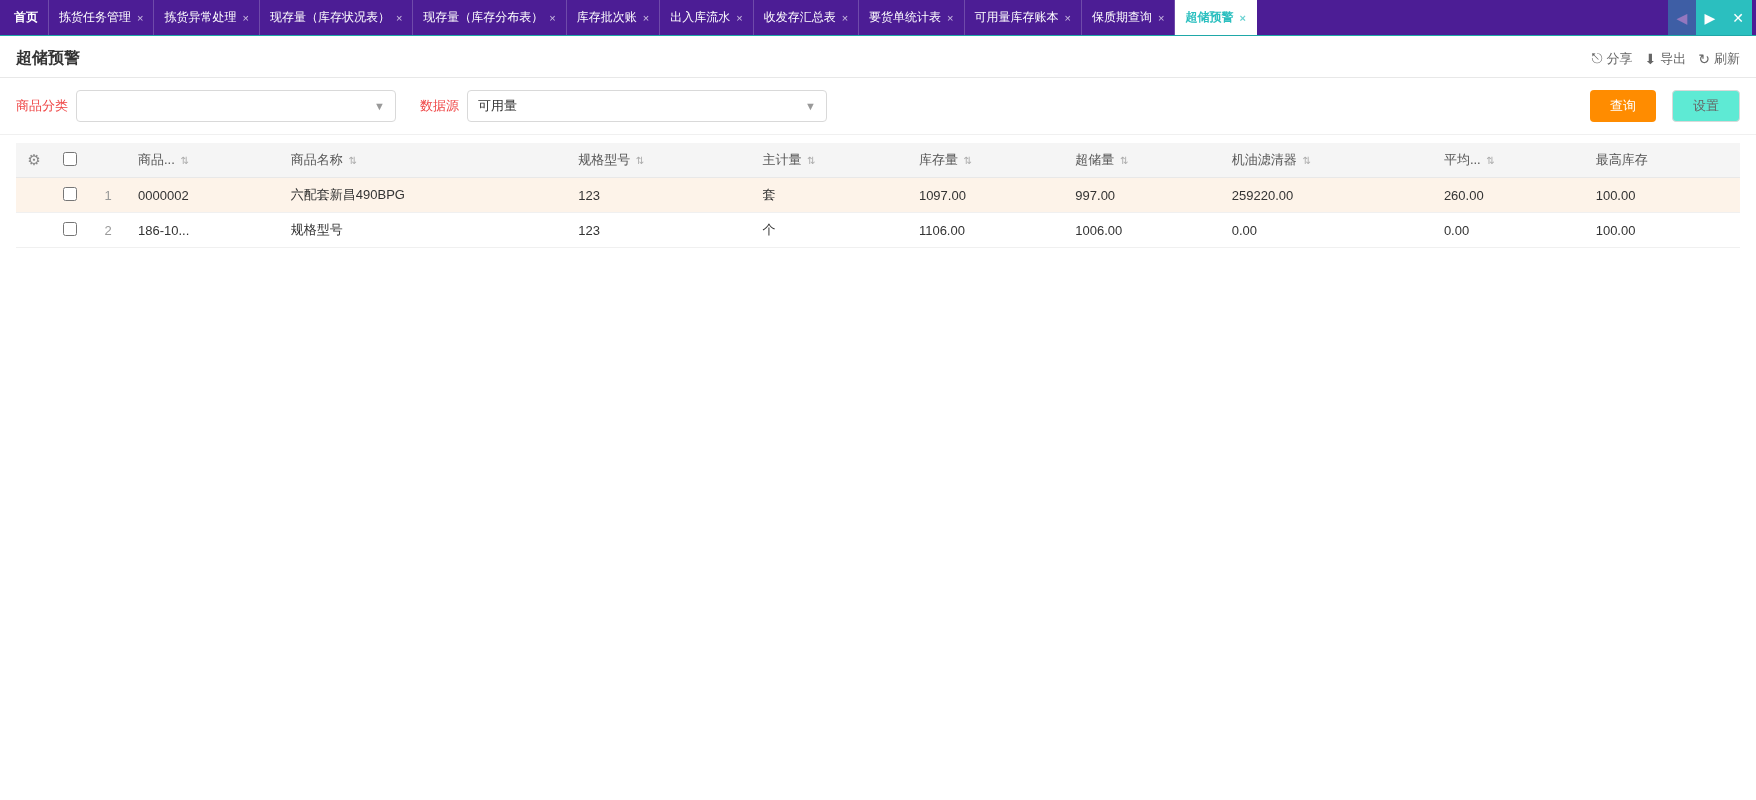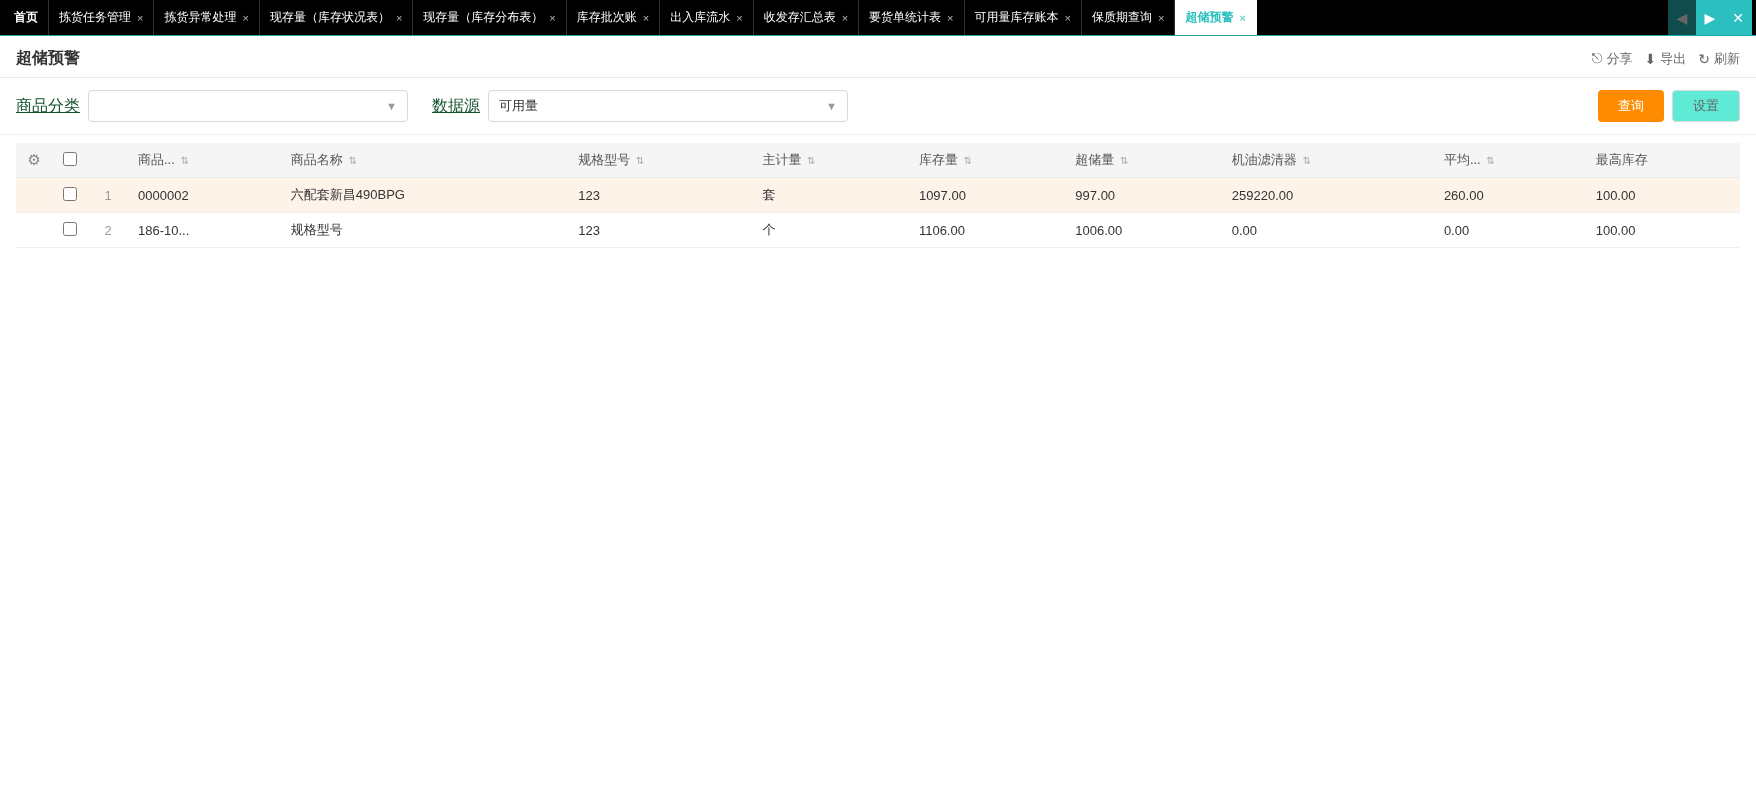--- a/index.html
+++ b/index.html
@@ -2,21 +2,21 @@
 <html><head>
   <meta charset="utf-8">
   <style>
     * { margin: 0; padding: 0; box-sizing: border-box; }
     body { font-family: 'Microsoft YaHei', Arial, sans-serif; font-size: 13px; background: #f5f5f5; color: #333; overflow-x: hidden; }
 
     
     .top-nav {
       display: flex;
       align-items: center;
-      background: #000000;
+      background: #4c1d95;
       height: 36px;
       padding: 0 4px;
       overflow: hidden;
       border-bottom: 1px solid #1fa8a8;
     }
     .nav-tab {
       display: flex;
       align-items: center;
       height: 36px;
       padding: 0 10px;
@@ -104,44 +104,43 @@
       align-items: center;
       gap: 24px;
       border-bottom: 1px solid #f0f0f0;
     }
     .filter-item {
       display: flex;
       align-items: center;
       gap: 8px;
     }
     .filter-label {
-      color: #14532d;
-      font-size: 16px;
+      color: #ef4444;
+      font-size: 13px;
       white-space: nowrap;
-      text-decoration: underline;
     }
     .filter-select {
       display: flex;
       align-items: center;
       justify-content: space-between;
       border: 1px solid #d9d9d9;
       border-radius: 4px;
       padding: 4px 10px;
       min-width: 320px;
       height: 32px;
       cursor: pointer;
       background: #fff;
       font-size: 13px;
       color: #999;
     }
     .filter-select .chevron { color: #999; font-size: 11px; }
     .filter-actions {
       margin-left: auto;
       display: flex;
-      gap: 8px;
+      gap: 16px;
     }
     .btn-query {
       background: #ff8c00;
       color: #fff;
       border: none;
       border-radius: 4px;
       padding: 6px 20px;
       cursor: pointer;
       font-size: 13px;
     }

